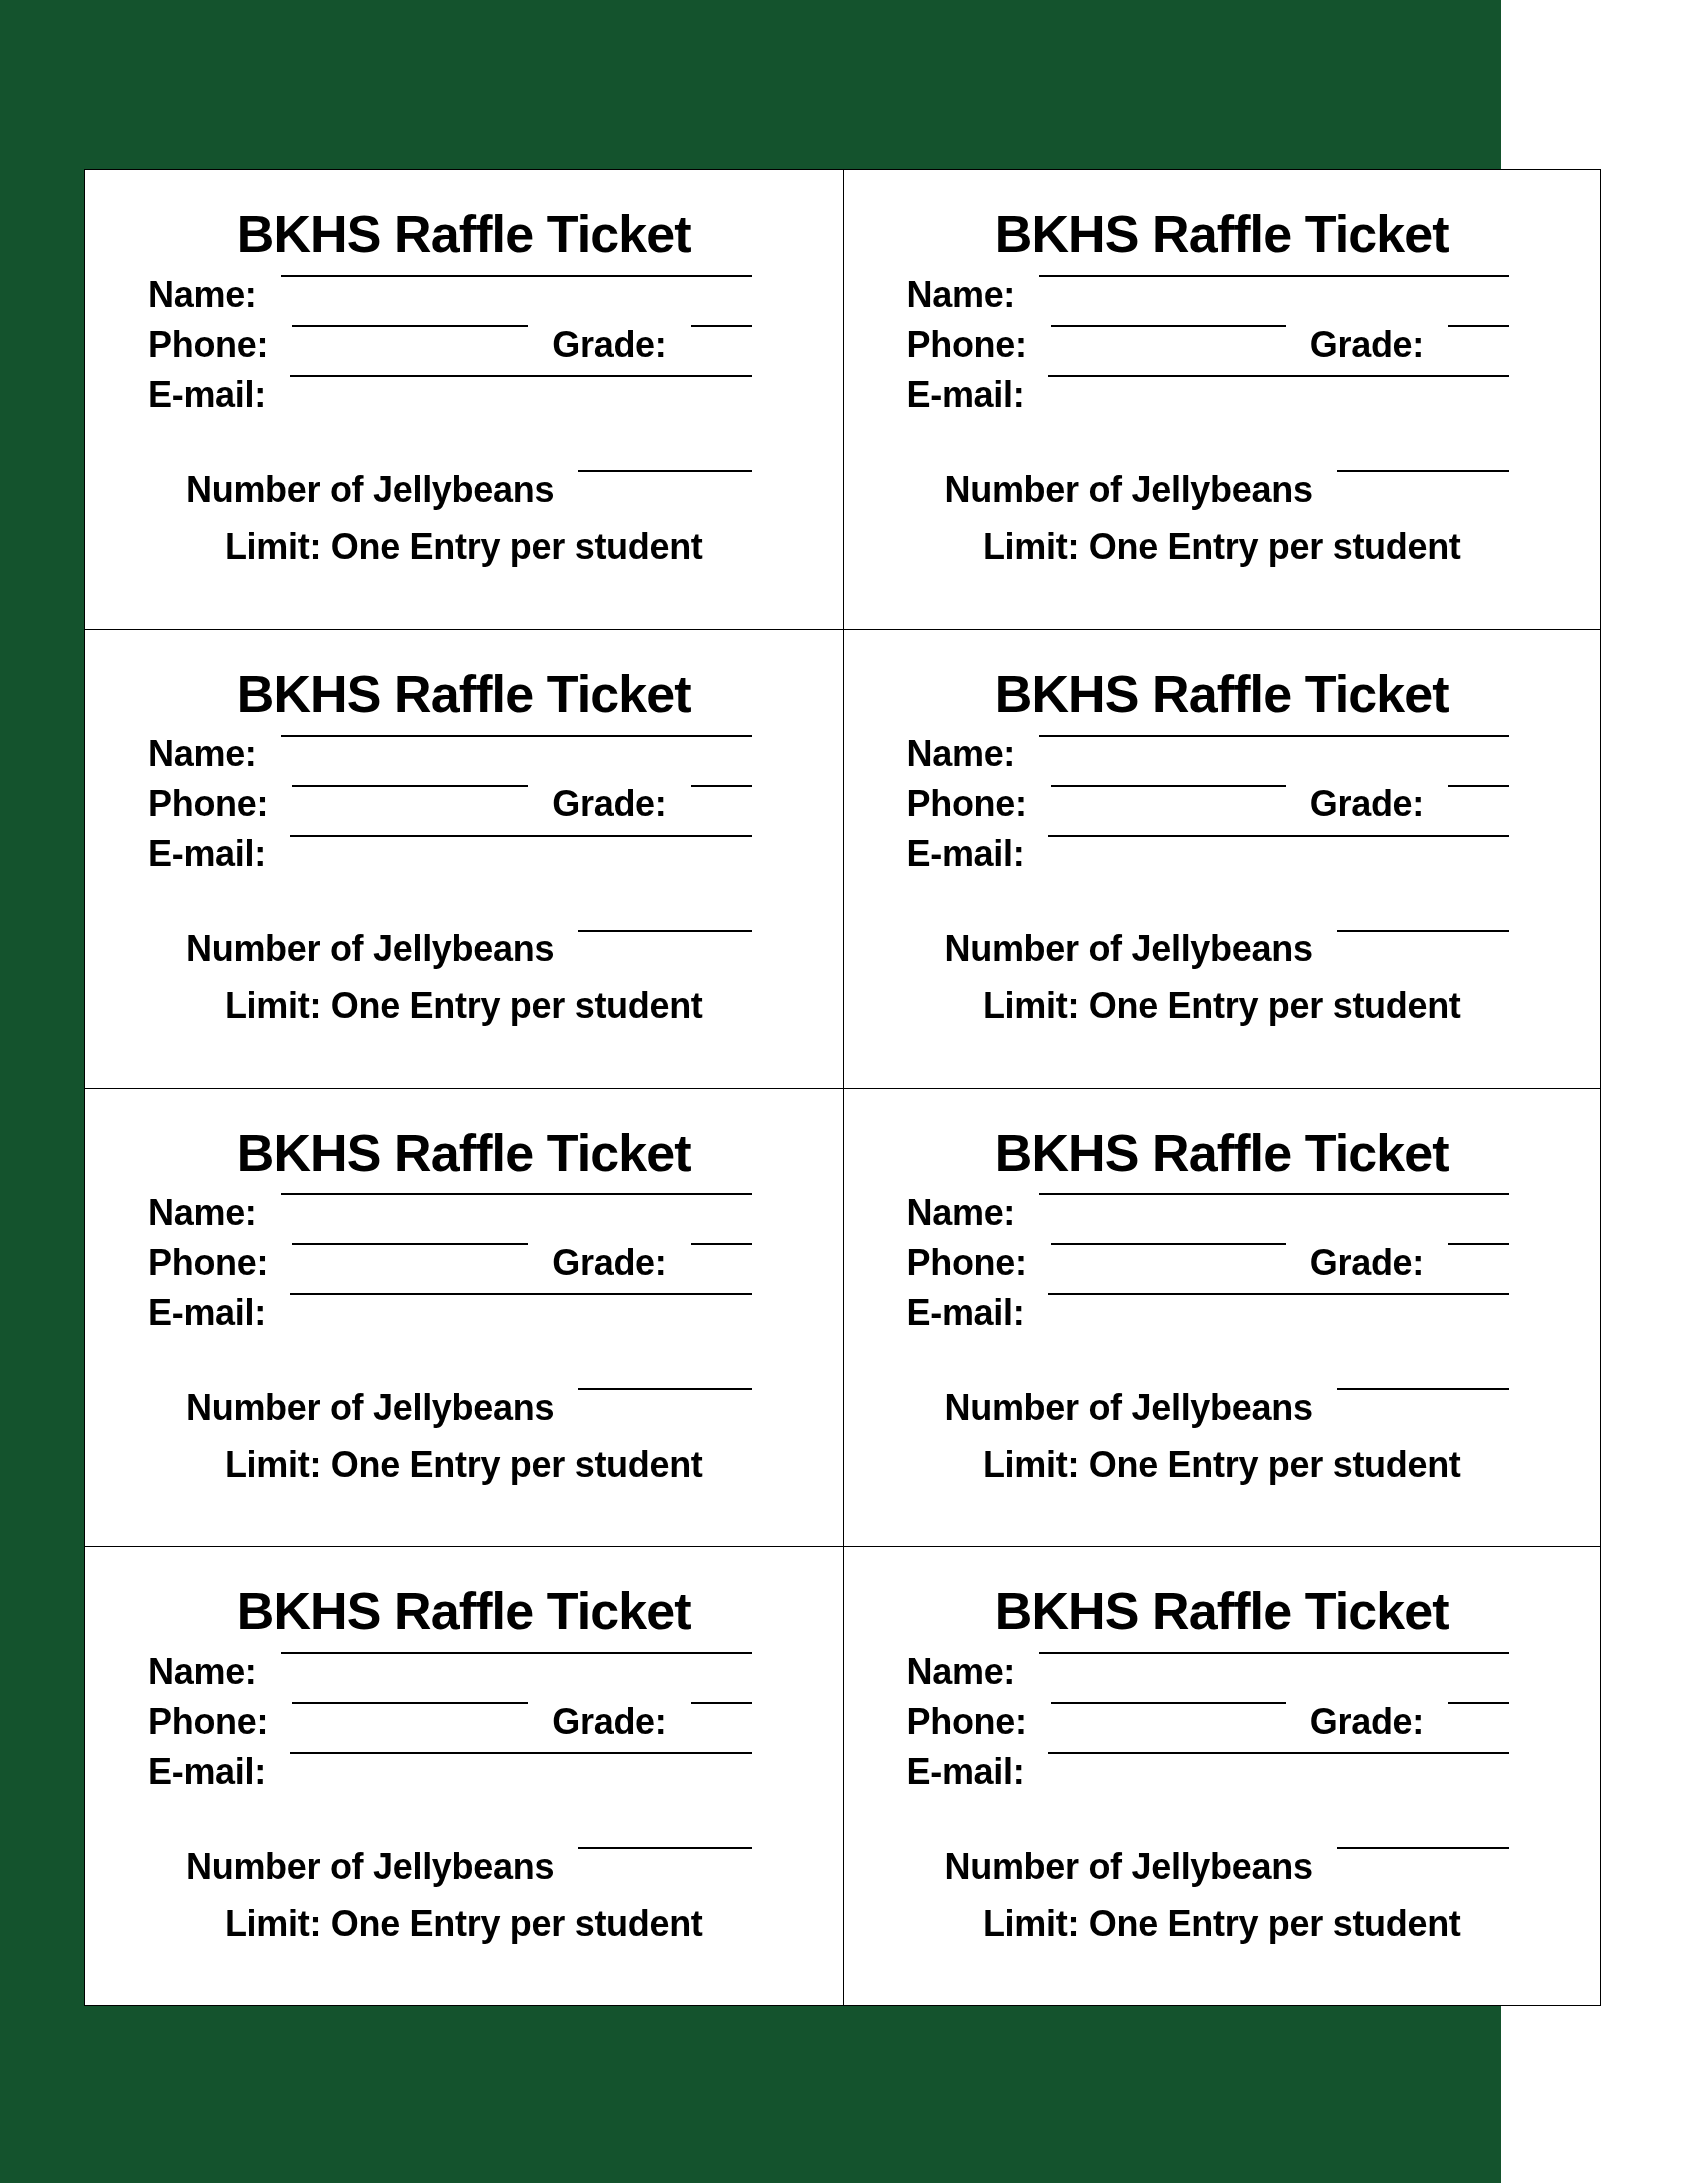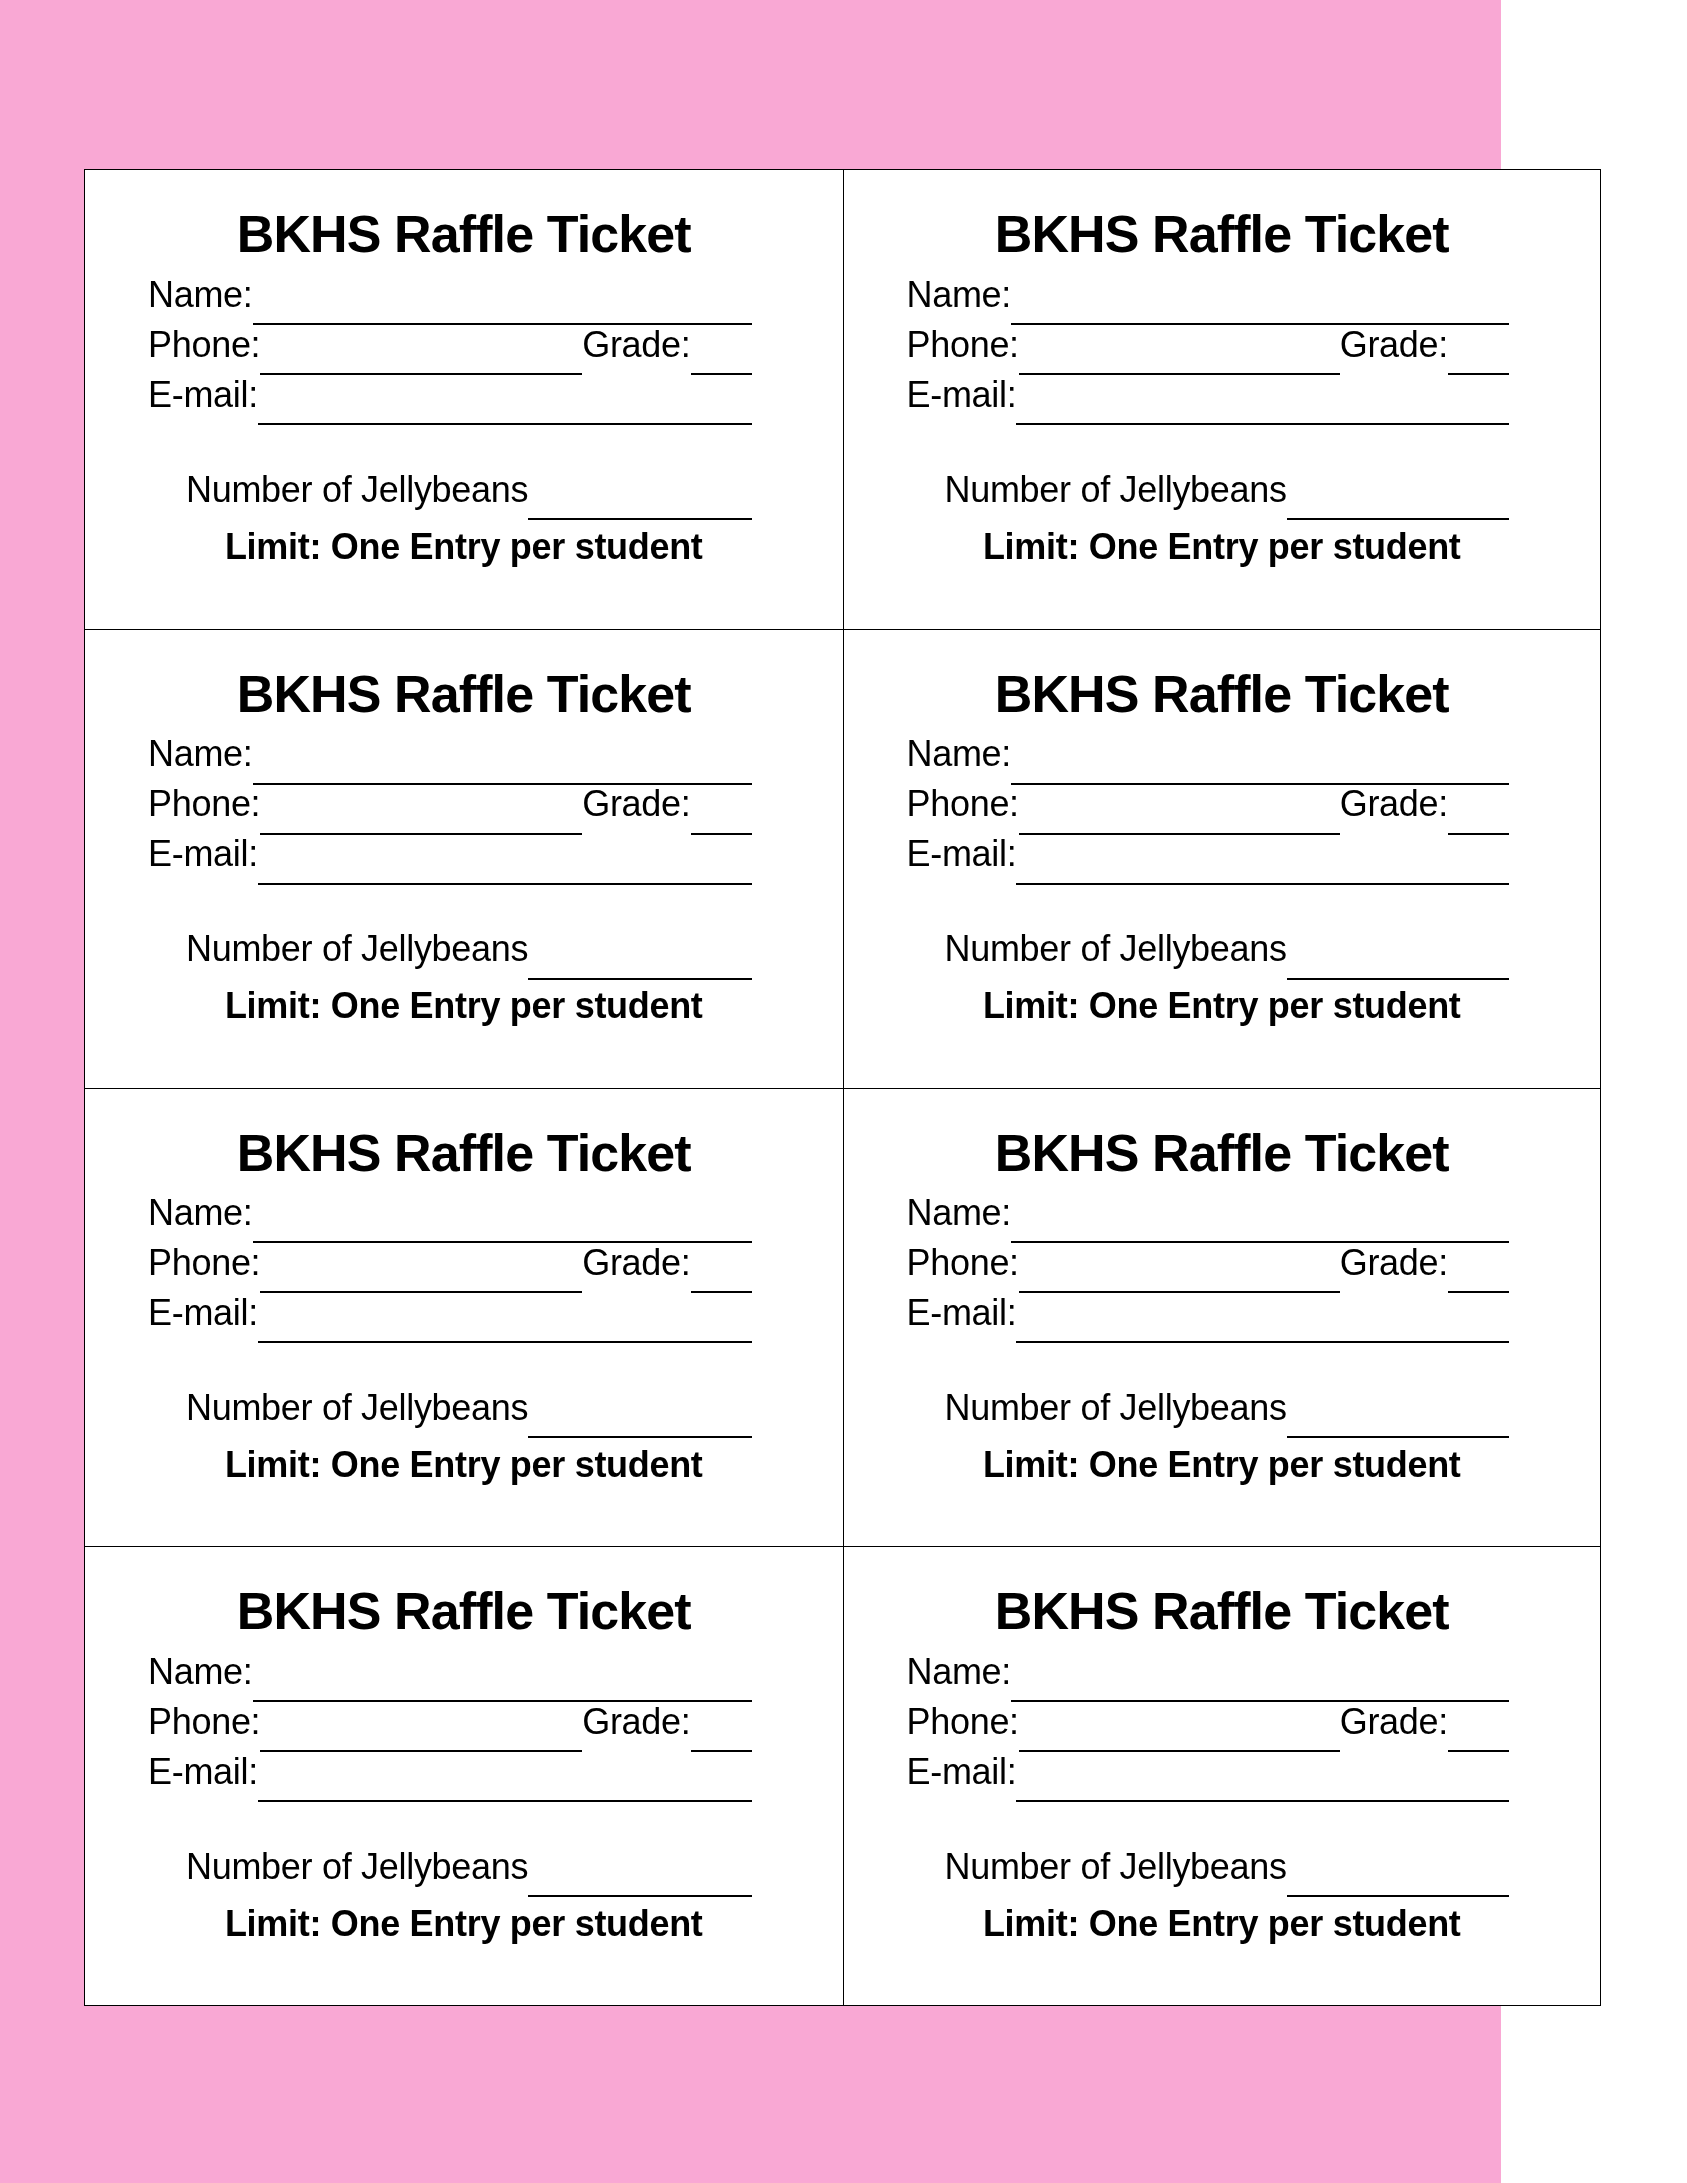--- a/index.html
+++ b/index.html
@@ -13,21 +13,21 @@
     position: relative;
     font-family: "Liberation Sans", sans-serif;
     color: #000000;
     -webkit-font-smoothing: antialiased;
   }
   .sheet {
     position: absolute;
     left: 0; top: 0;
     width: 1501px;
     height: 2184px;
-    background: #f9a8d4;
+    background: #14532d;
   }
   .grid {
     position: absolute;
     left: 84px;
     top: 169px;
     width: 1517px;
     height: 1837px;
     border: 1.7px solid #000000;
     box-sizing: border-box;
     display: grid;
@@ -51,27 +51,28 @@
     line-height: 52px;
     font-weight: 700;
     letter-spacing: -0.9px;
     white-space: nowrap;
   }
   .fields {
     margin: 9.6px 91px 0 63px;
   }
   .row {
     display: flex;
-    align-items: flex-end;
+    align-items: flex-start;
     height: 50px;
     font-size: 36px;
     line-height: 50px;
-    font-weight: 400;
+    font-weight: 700;
     letter-spacing: -0.3px;
     white-space: nowrap;
+    gap: 24px;
   }
   .lbl { flex: 0 0 auto; }
   .fill {
     flex: 1 1 auto;
     border-bottom: 2.6px solid #000000;
     position: relative;
     top: 5.2px;
     min-width: 17.5px;
   }
   .fill.grade-fill {

